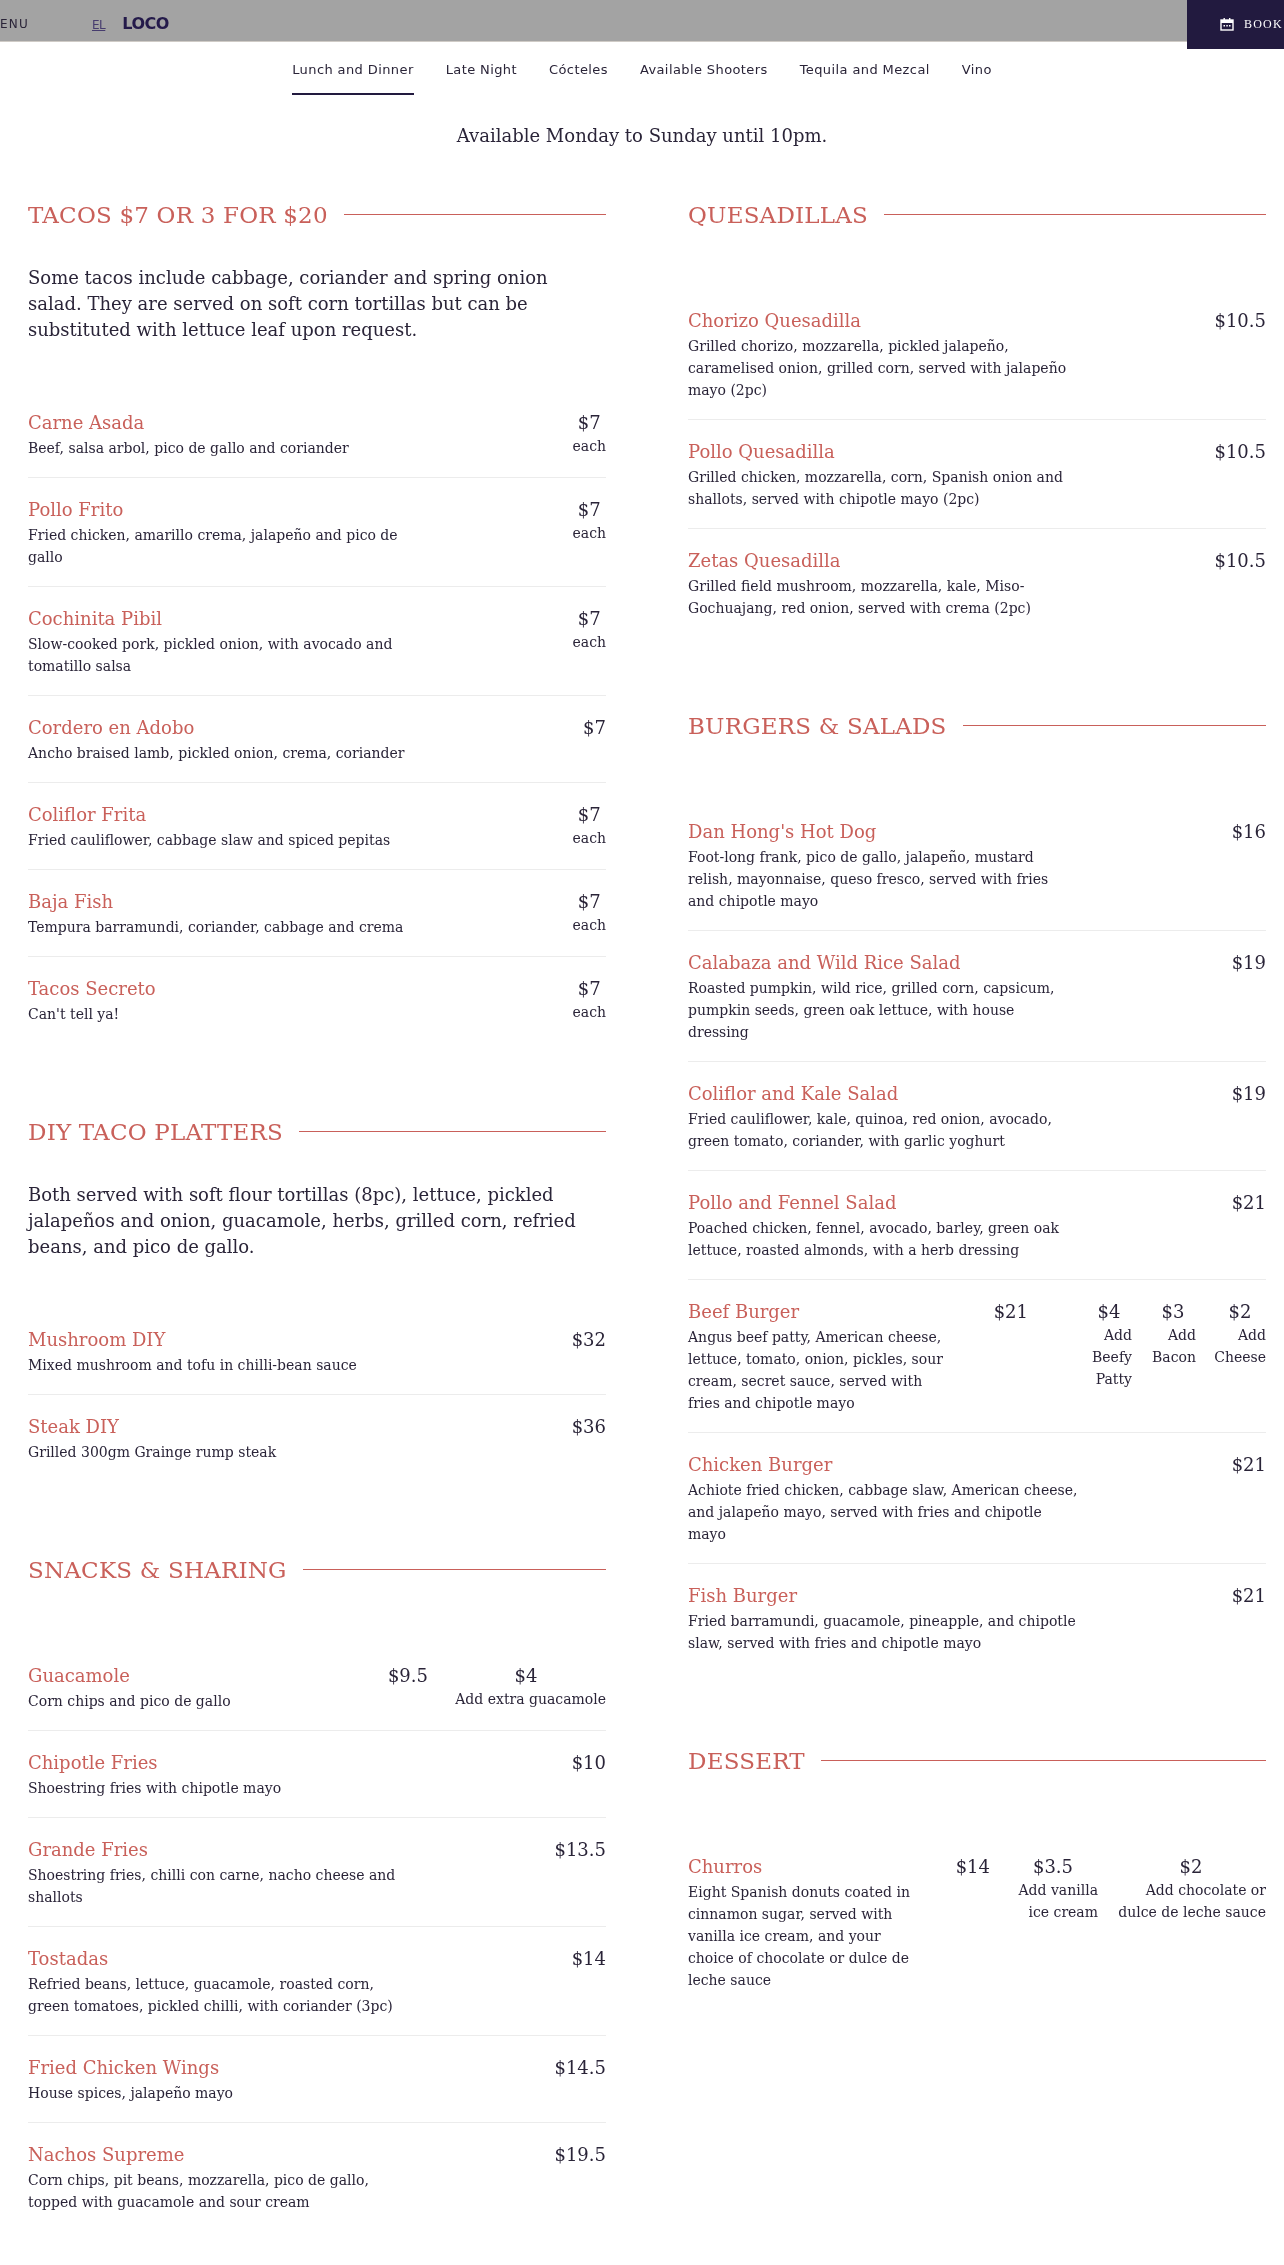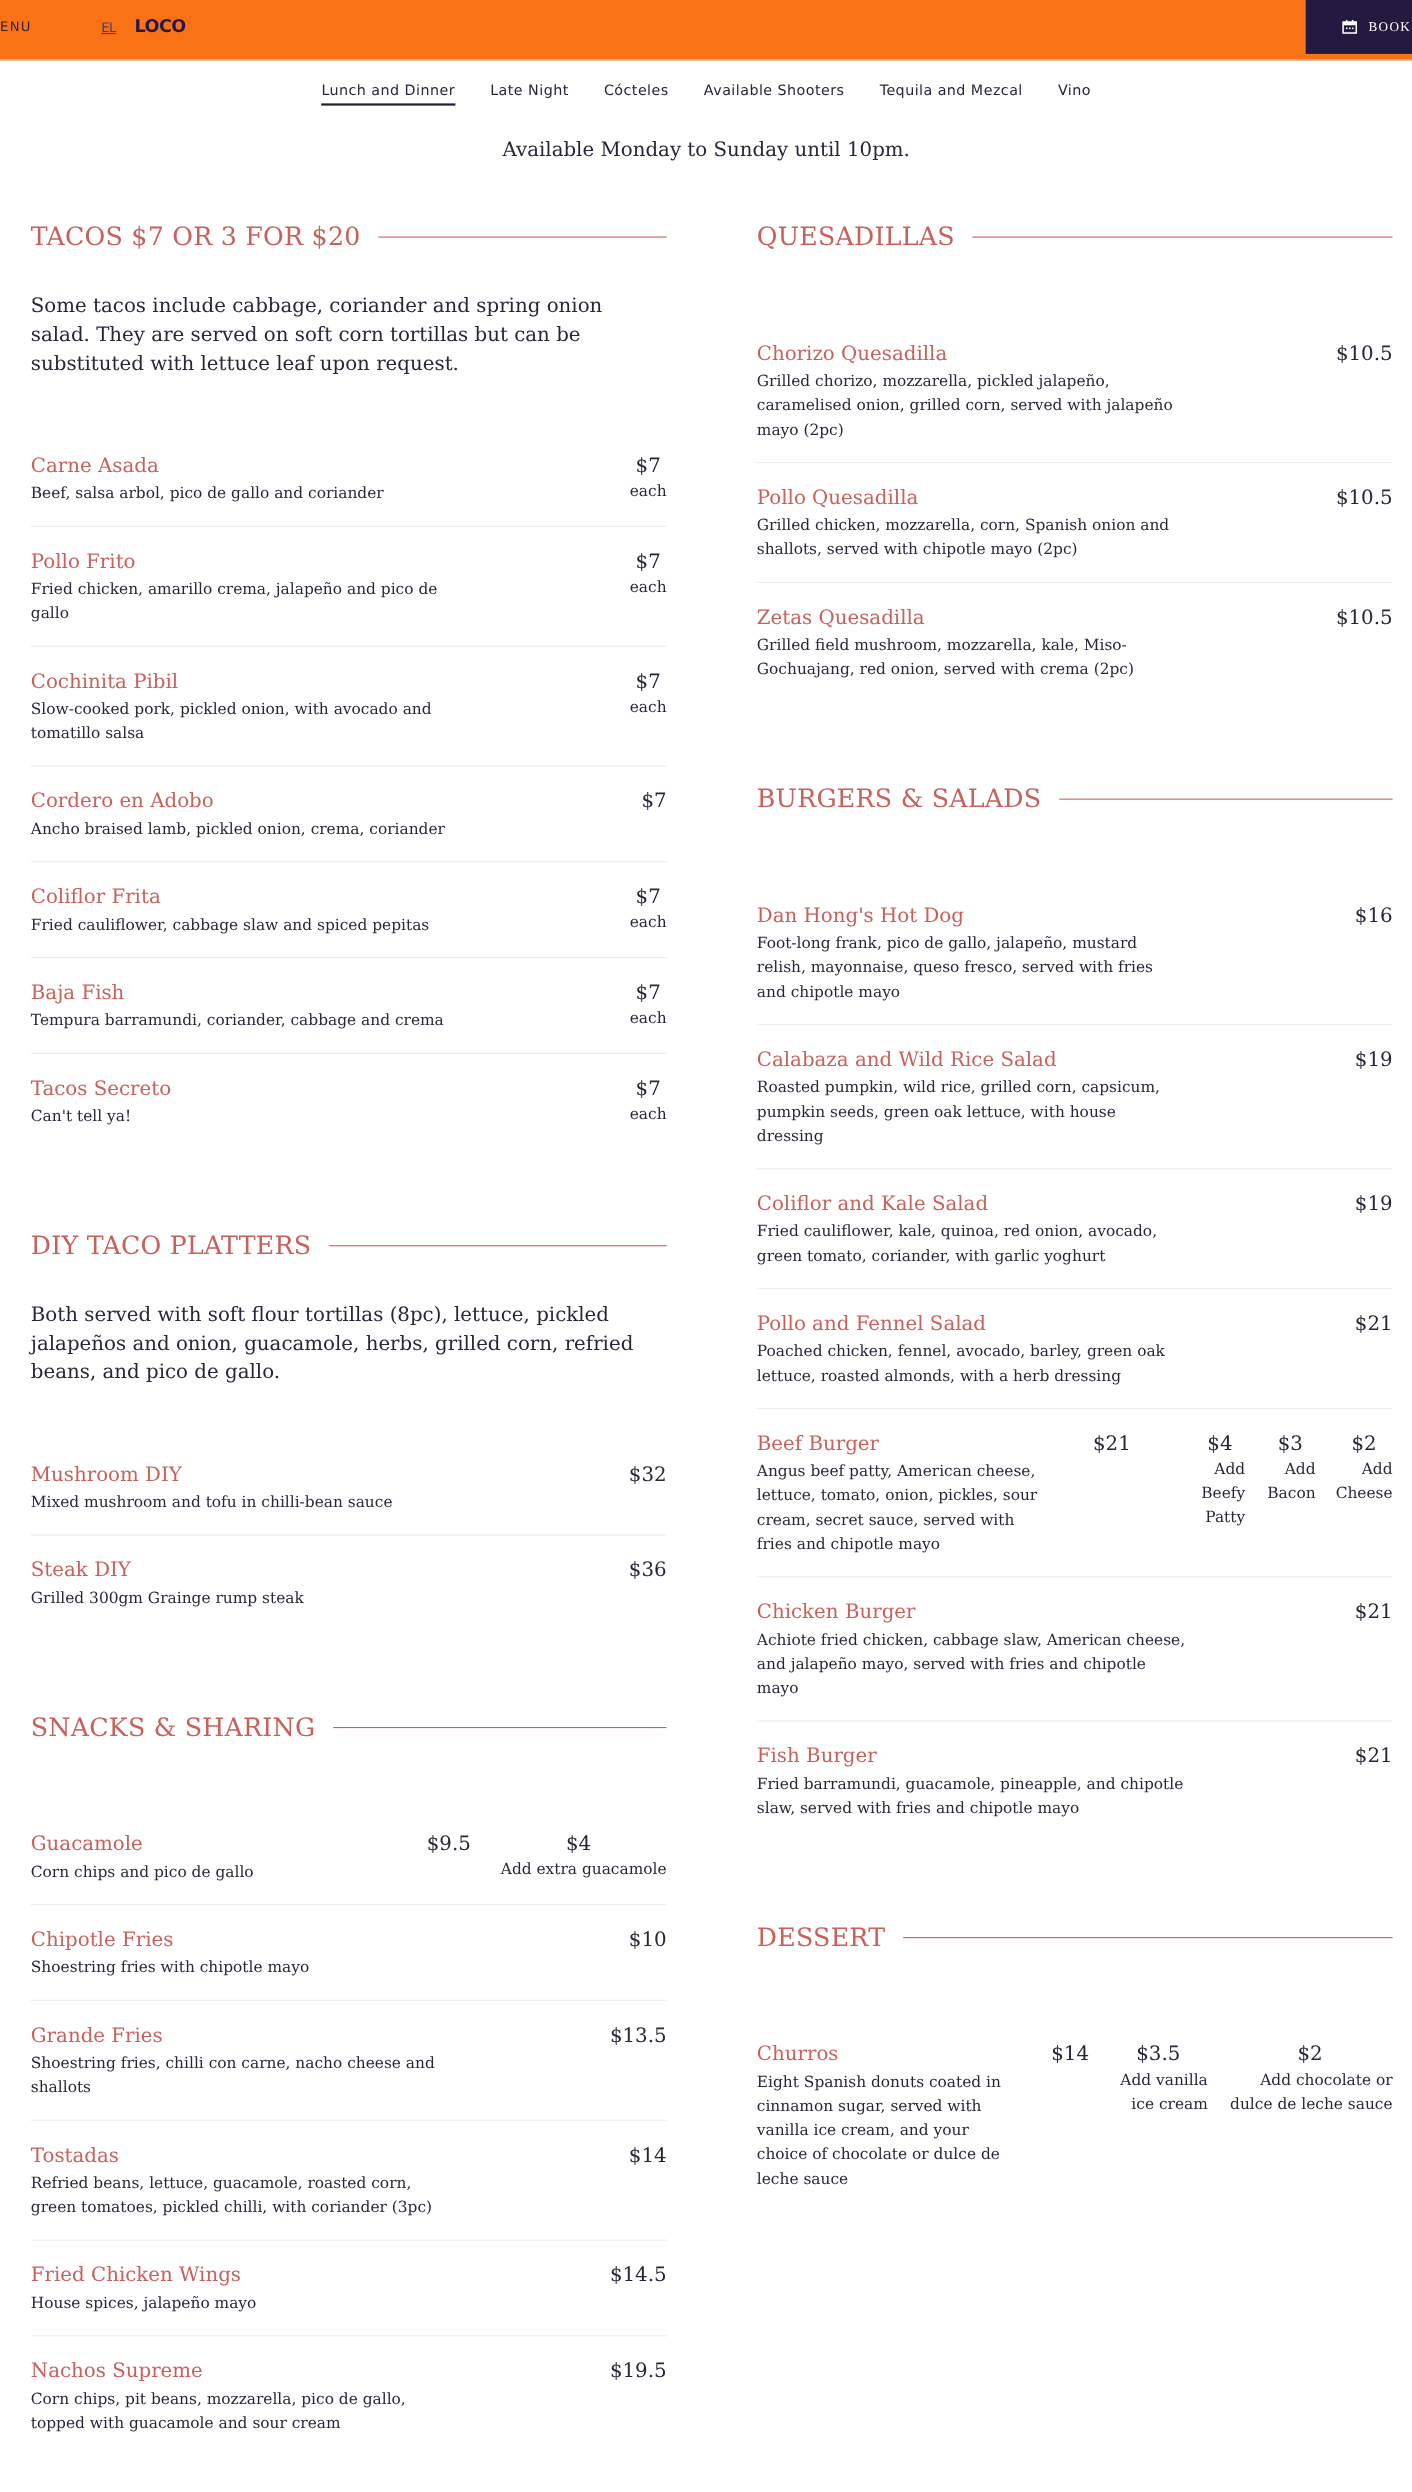--- a/index.html
+++ b/index.html
@@ -1,20 +1,20 @@
 <!DOCTYPE html>
 <html><head>
   <meta charset="utf-8">
   <style>
     * { box-sizing: border-box; margin: 0; padding: 0; }
     html, body { width: 1284px; background: #ffffff; }
     body { font-family: "DejaVu Serif", "Liberation Serif", serif; color: #2a2438; }
 
     .topbar {
-      position: relative; height: 55px; background: #f97316;
+      position: relative; height: 42px; background: #a3a3a3;
       border-bottom: 1px solid #cfcbc6;
     }
     .menu-label {
       position: absolute; left: 0; top: 17px;
       font-family: "DejaVu Sans", sans-serif; font-size: 12px; letter-spacing: 1.2px;
       color: #2a2438; cursor: pointer;
     }
     .logo {
       position: absolute; left: 92px; top: 14px;
       font-family: "DejaVu Sans", sans-serif; font-weight: bold; font-size: 16px;
@@ -26,21 +26,21 @@
       background: #221a3f; color: #ffffff; display: flex; align-items: center;
       padding-left: 33px; font-family: Liberation Serif, serif; font-size: 12px;
       letter-spacing: 1.2px; cursor: pointer; overflow: hidden; white-space: nowrap;
     }
     .book-btn .cal-icon { width: 14px; height: 13px; margin-right: 10px; flex: none; }
 
     .tabs {
       display: flex; justify-content: center; gap: 32px; margin-top: 20px;
       font-family: "DejaVu Sans", sans-serif; font-size: 13px; letter-spacing: 0.4px;
     }
-    .tab { padding-bottom: 4px; cursor: pointer; color: #2a2438; white-space: nowrap; text-align: right; }
+    .tab { padding-bottom: 16px; cursor: pointer; color: #2a2438; white-space: nowrap; text-align: right; }
     .tab.active { border-bottom: 2px solid #221a3f; }
 
     .availability {
       text-align: center; font-size: 18px; margin-top: 30px; color: #2a2438;
     }
 
     .columns { display: flex; justify-content: space-between; padding: 0 18px 0 28px; margin-top: 58px; }
     .col { width: 578px; }
     .col.right { width: 578px; }
 

